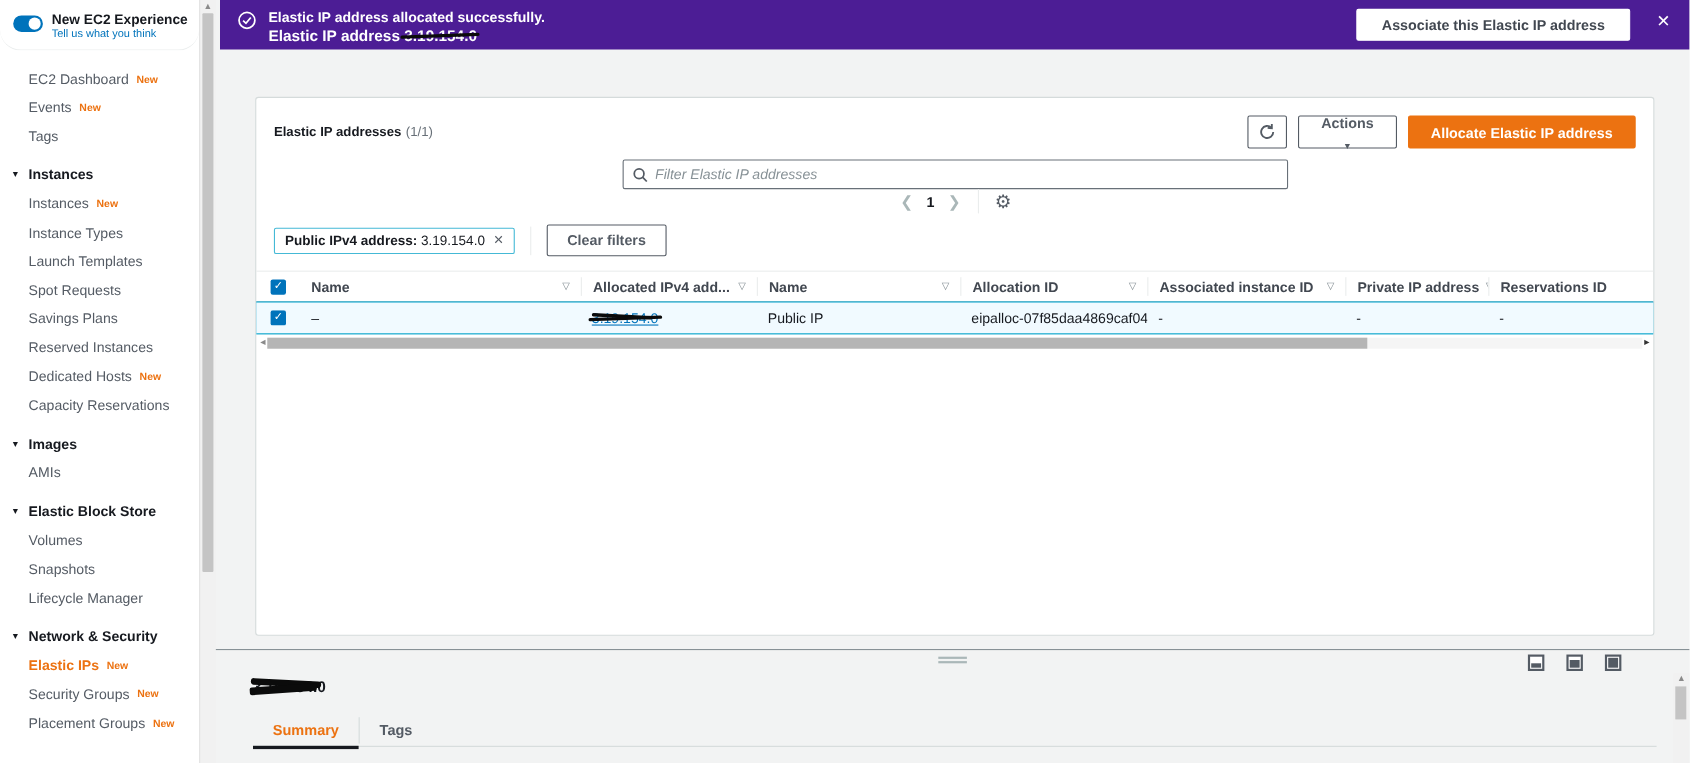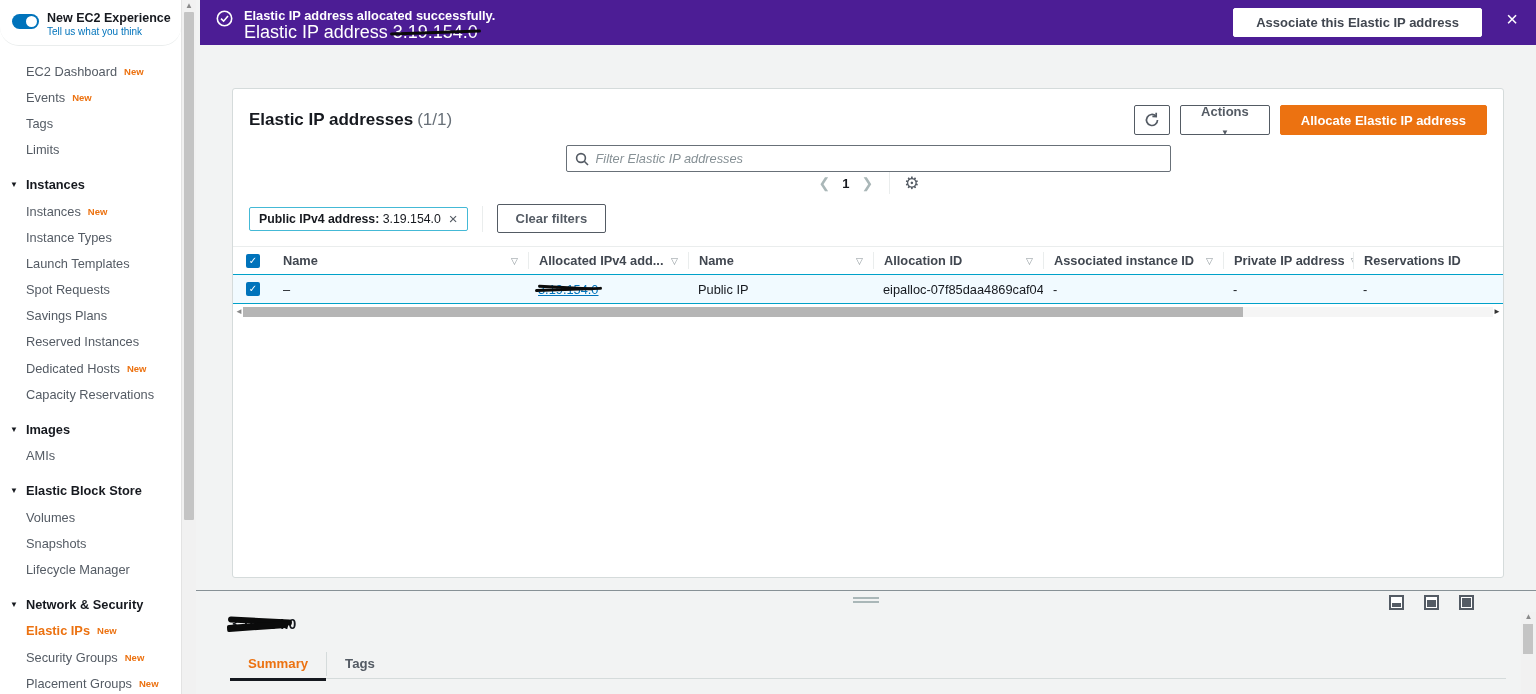--- a/index.html
+++ b/index.html
@@ -28,28 +28,28 @@
   .sb-scroll .thumb { position:absolute; left:2px; top:12px; width:10px; height:508px; background:#c4c4c4; border-radius:1px; }
 
   
   .main { position:absolute; left:196px; top:0; width:1340px; height:694px; }
 
   
   .flashbar { position:absolute; left:4px; top:0; right:0; height:45px; background:#4c1d95; color:#fff; padding:7px 14px 0 16px; }
   .fb-check { position:absolute; left:16px; top:10px; }
   .fb-text { margin-left:28px; }
   .fb-line1 { font-weight:bold; font-size:12.8px; line-height:17px; }
-  .fb-line2 { font-size:18px; line-height:16px; }
+  .fb-line2 { font-size:14px; line-height:16px;font-weight:bold; }
   .fb-btn { position:absolute; right:54px; top:8px; height:29px; background:#fff; border:1px solid #fff; border-radius:2px; font-weight:bold; font-size:13px; color:#414750; padding:0 22px; font-family:inherit; cursor:pointer; }
   .fb-close { position:absolute; right:18px; top:9px; font-size:20px; color:#fff; line-height:20px; cursor:pointer; }
 
   
   .card { position:absolute; left:36px; top:88px; width:1272px; height:490px; background:#fff; border:1px solid #d5dbdb; border-radius:3px; }
   .title-row { display:flex; justify-content:space-between; align-items:center; padding:16px 16px 4px 16px; }
-  .panel-title { font-size:17px; }
+  .panel-title { font-size:12px; }
   .panel-title .t { font-weight:bold; color:#16191f; }
   .panel-title .c { color:#687078; margin-left:4px; }
   .title-actions { display:flex; gap:10px; align-items:center; }
   .btn { height:30px; background:#fff; border:1px solid #545b64; border-radius:2px; font-weight:bold; font-size:13px; color:#545b64; font-family:inherit; cursor:pointer; display:inline-flex; align-items:center; justify-content:center;flex-direction:column; }
   .btn-icon { width:36px; }
   .btn-actions { padding:0 20px; gap:9px; }
   .btn-actions .dd { font-size:8px; position:relative; top:0px; }
   .btn-primary { background:#ec7211; border-color:#ec7211; color:#fff; padding:0 20px; }
 
   .search-row { display:flex; justify-content:space-between; align-items:center; padding:6px 16px 0 16px;flex-direction:column; }
@@ -139,21 +139,20 @@
       <span class="sb-title">New EC2 Experience</span>
       <div class="sb-sub">Tell us what you think</div>
     </span>
     <span class="sb-close">×</span>
   </div>
 
   <div class="nav">
     <span class="nav-item"><span>EC2 Dashboard</span><span class="badge-new">New</span></span>
     <span class="nav-item"><span>Events</span><span class="badge-new">New</span></span>
     <span class="nav-item"><span>Tags</span></span>
-    <span class="nav-item"><span>Limits</span></span>
 
     <div class="nav-section">
         <span class="tri">▼</span>
         <span>Instances</span>
       </div>
     <span class="nav-item"><span>Instances</span><span class="badge-new">New</span></span>
     <span class="nav-item"><span>Instance Types</span></span>
     <span class="nav-item"><span>Launch Templates</span></span>
     <span class="nav-item"><span>Spot Requests</span></span>
     <span class="nav-item"><span>Savings Plans</span></span>

